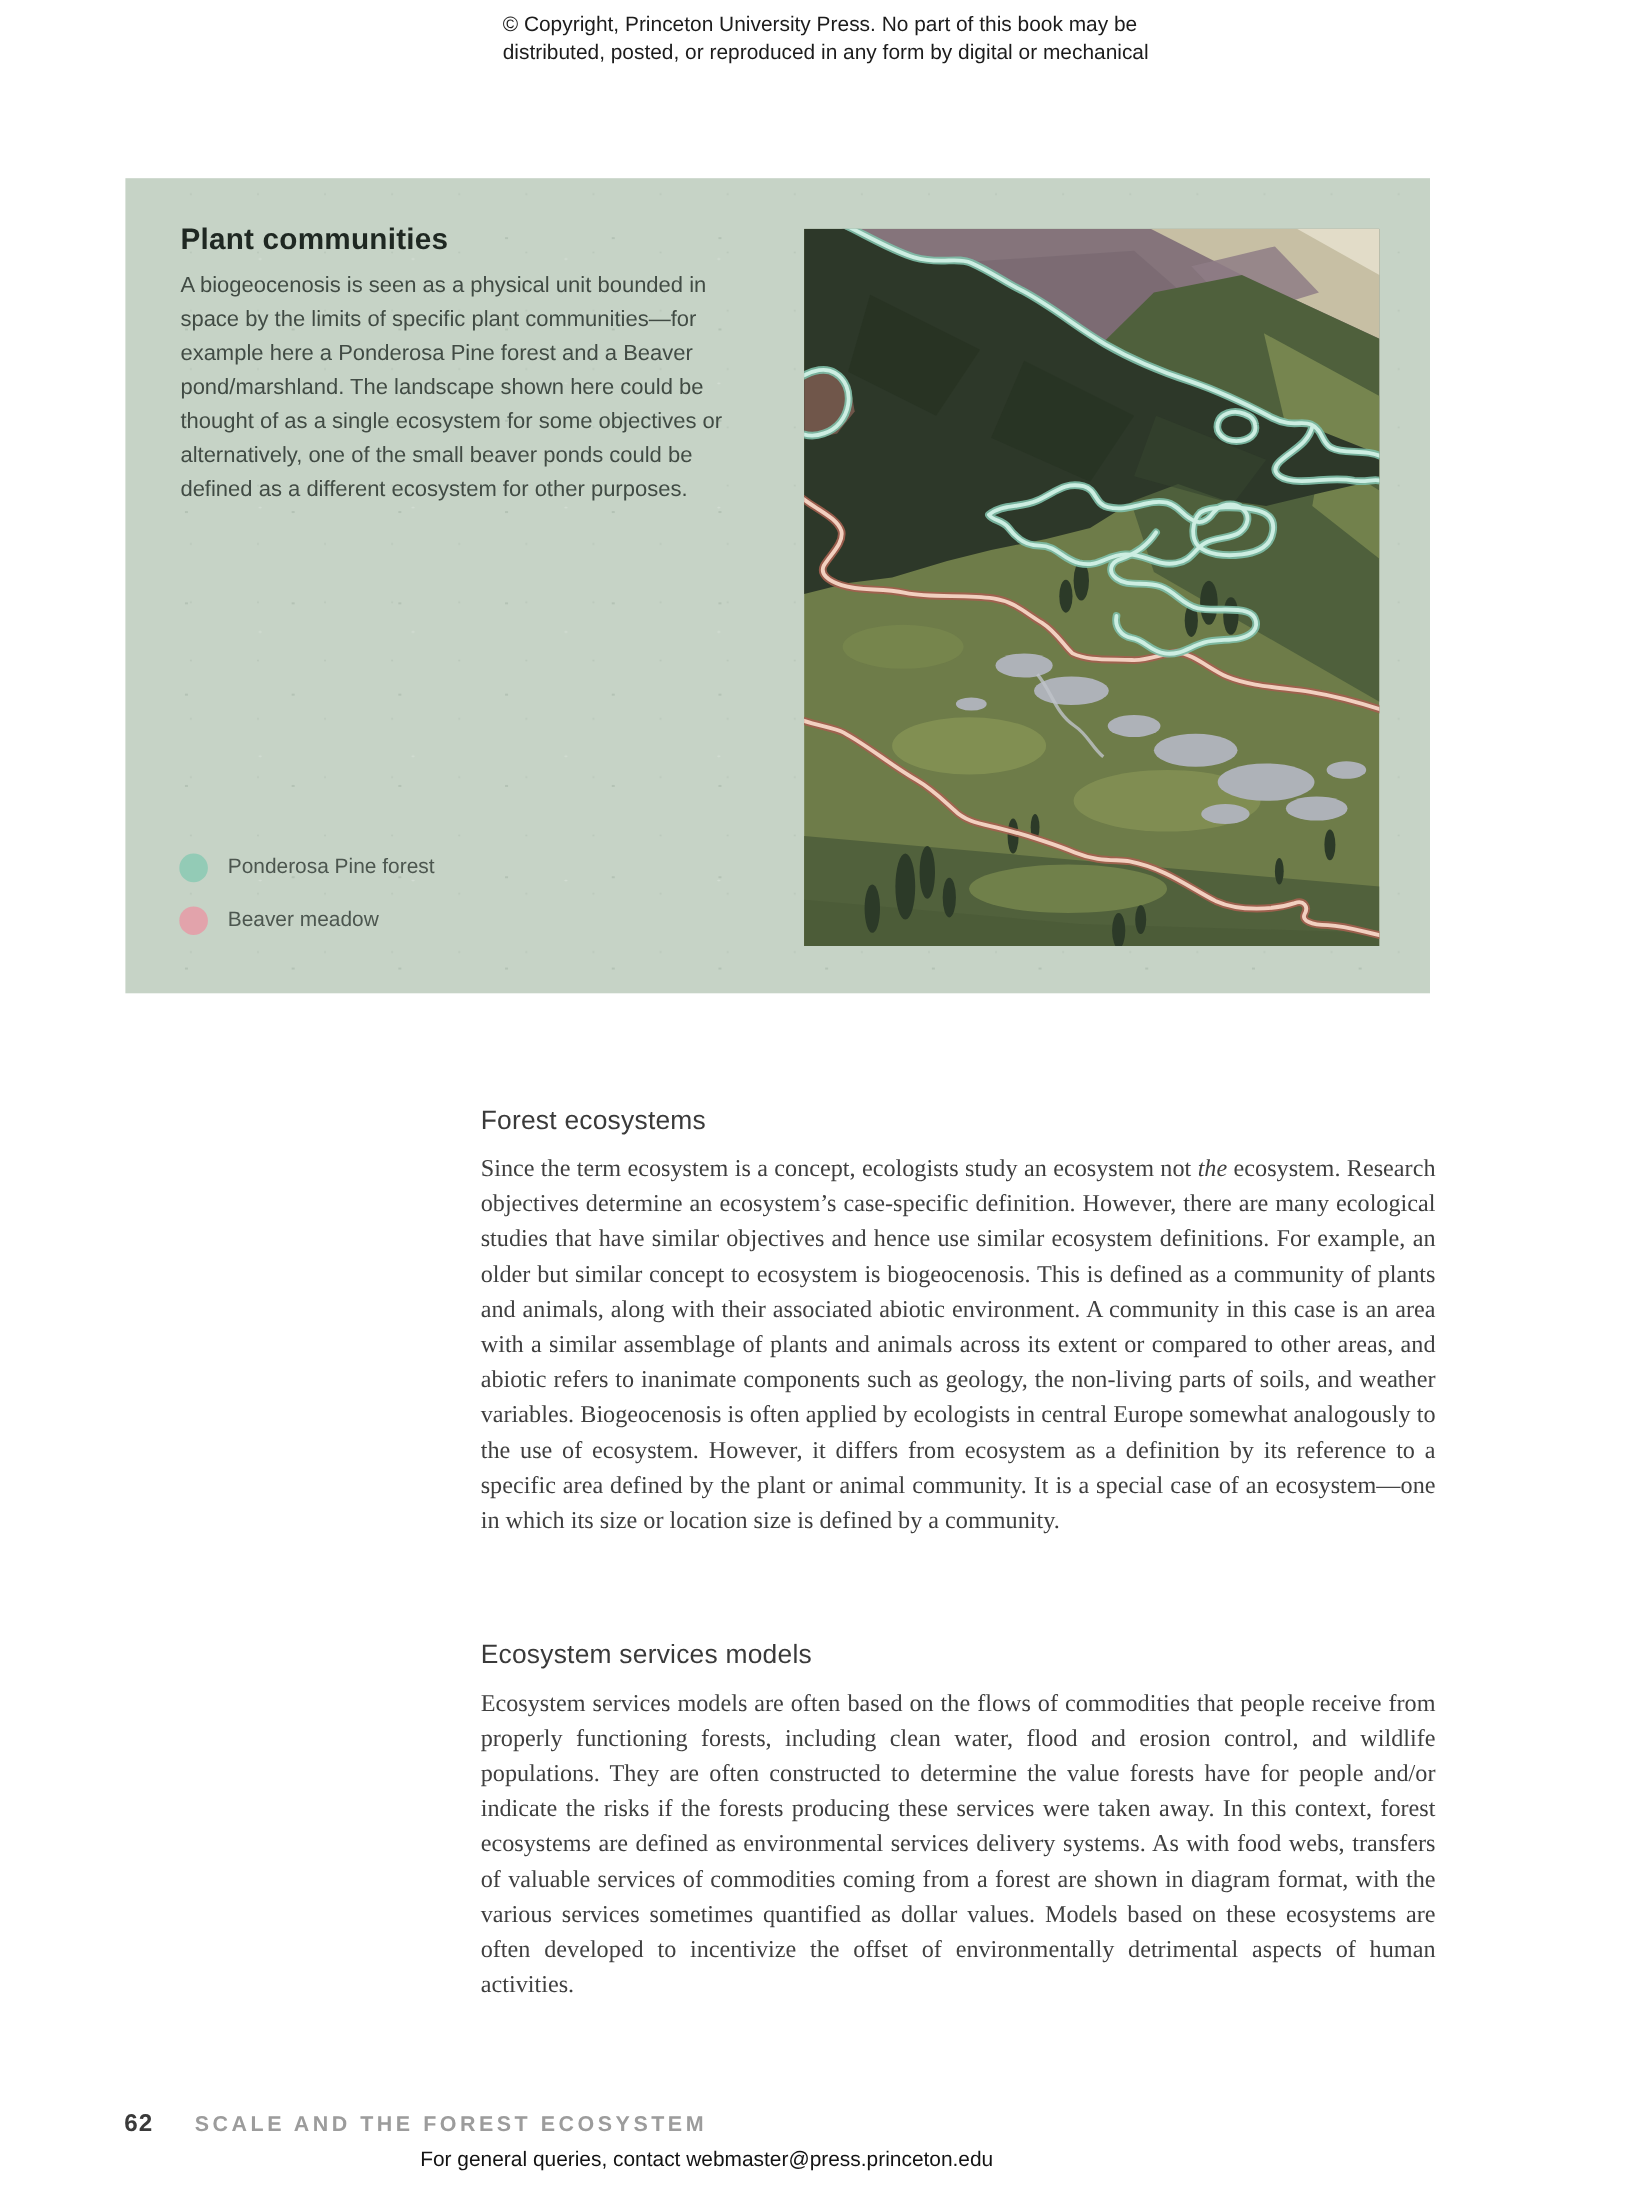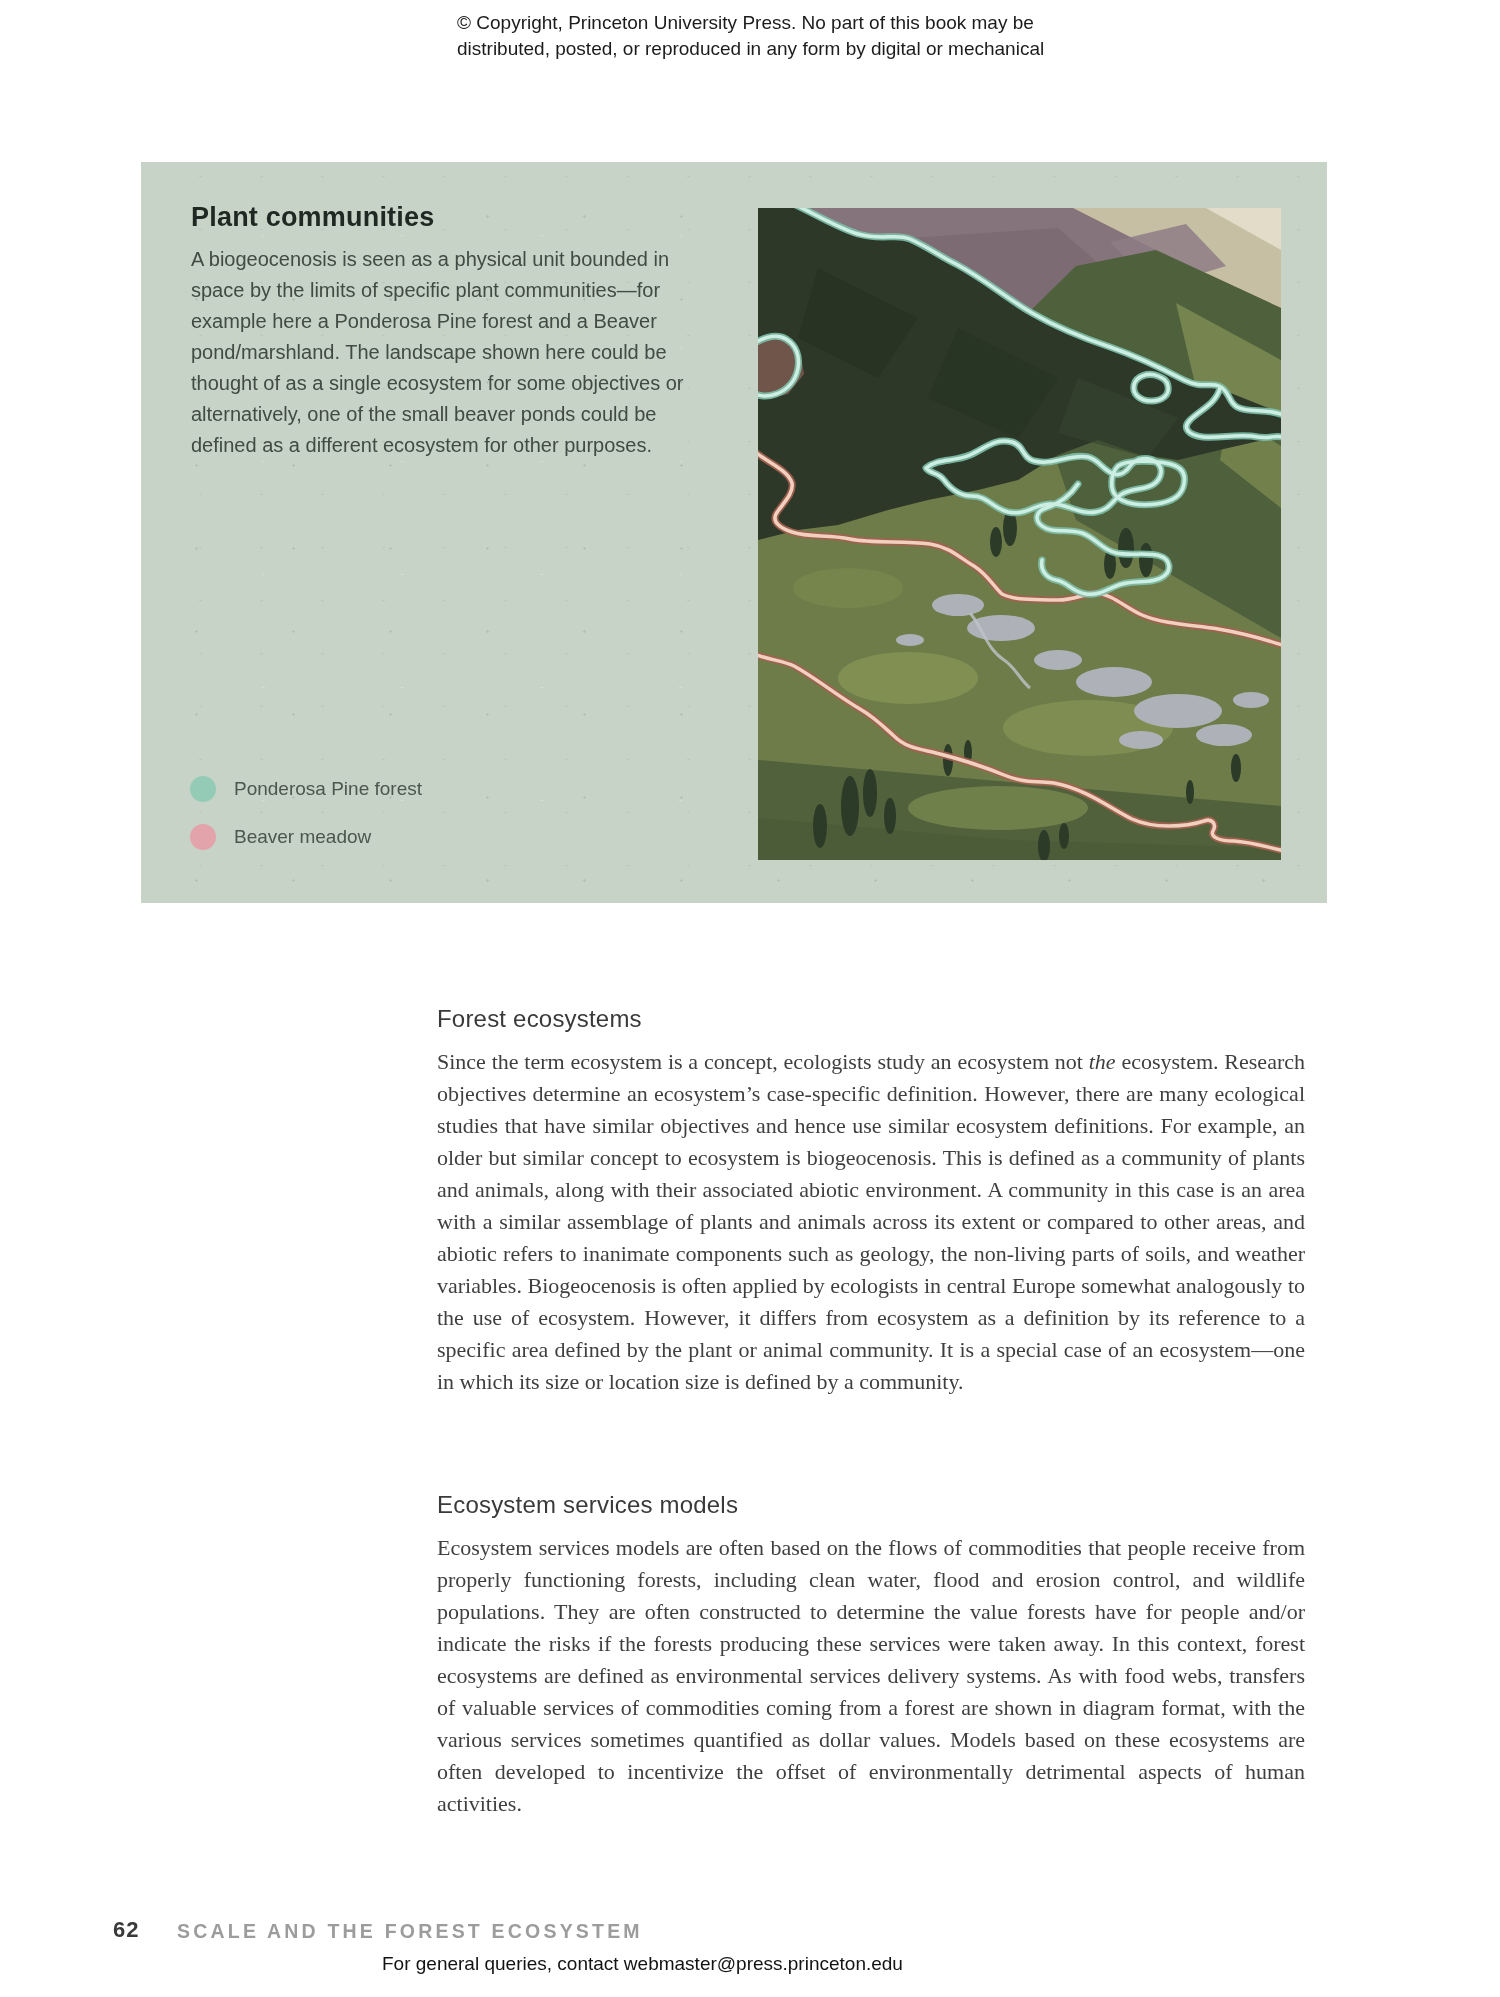--- a/index.html
+++ b/index.html
@@ -5,21 +5,21 @@
   html,body{margin:0;padding:0;background:#ffffff;}
   .page{position:relative;width:1500px;height:1997px;background:#ffffff;overflow:hidden;
         font-family:"Liberation Sans", sans-serif;}
 
   
   .copyright{position:absolute;left:457px;top:10px;font-size:19px;line-height:26px;
              color:#1c1c1c;font-family:"Liberation Sans",sans-serif;}
   .copyright div{white-space:nowrap;}
 
   
-  .figure-box{position:absolute;left:141px;top:162px;width:1186px;height:741px;
+  .figure-box{position:absolute;left:114px;top:162px;width:1186px;height:741px;
       background-color:#c6d3c6;
       background-image:
         radial-gradient(rgba(86,108,92,.16) 1.2px, transparent 1.4px),
         radial-gradient(rgba(86,108,92,.10) 1px, transparent 1.2px),
         radial-gradient(rgba(255,255,255,.22) 1px, transparent 1.2px);
       background-size:97px 83px,61px 53px,139px 113px;
       background-position:7px 13px,29px 41px,53px 17px;}
   .figure-title{position:absolute;left:50px;top:40px;font-size:27px;font-weight:700;
       color:#1f2822;letter-spacing:.2px;}
   .figure-caption{position:absolute;left:50px;top:82px;width:528px;font-size:20px;

